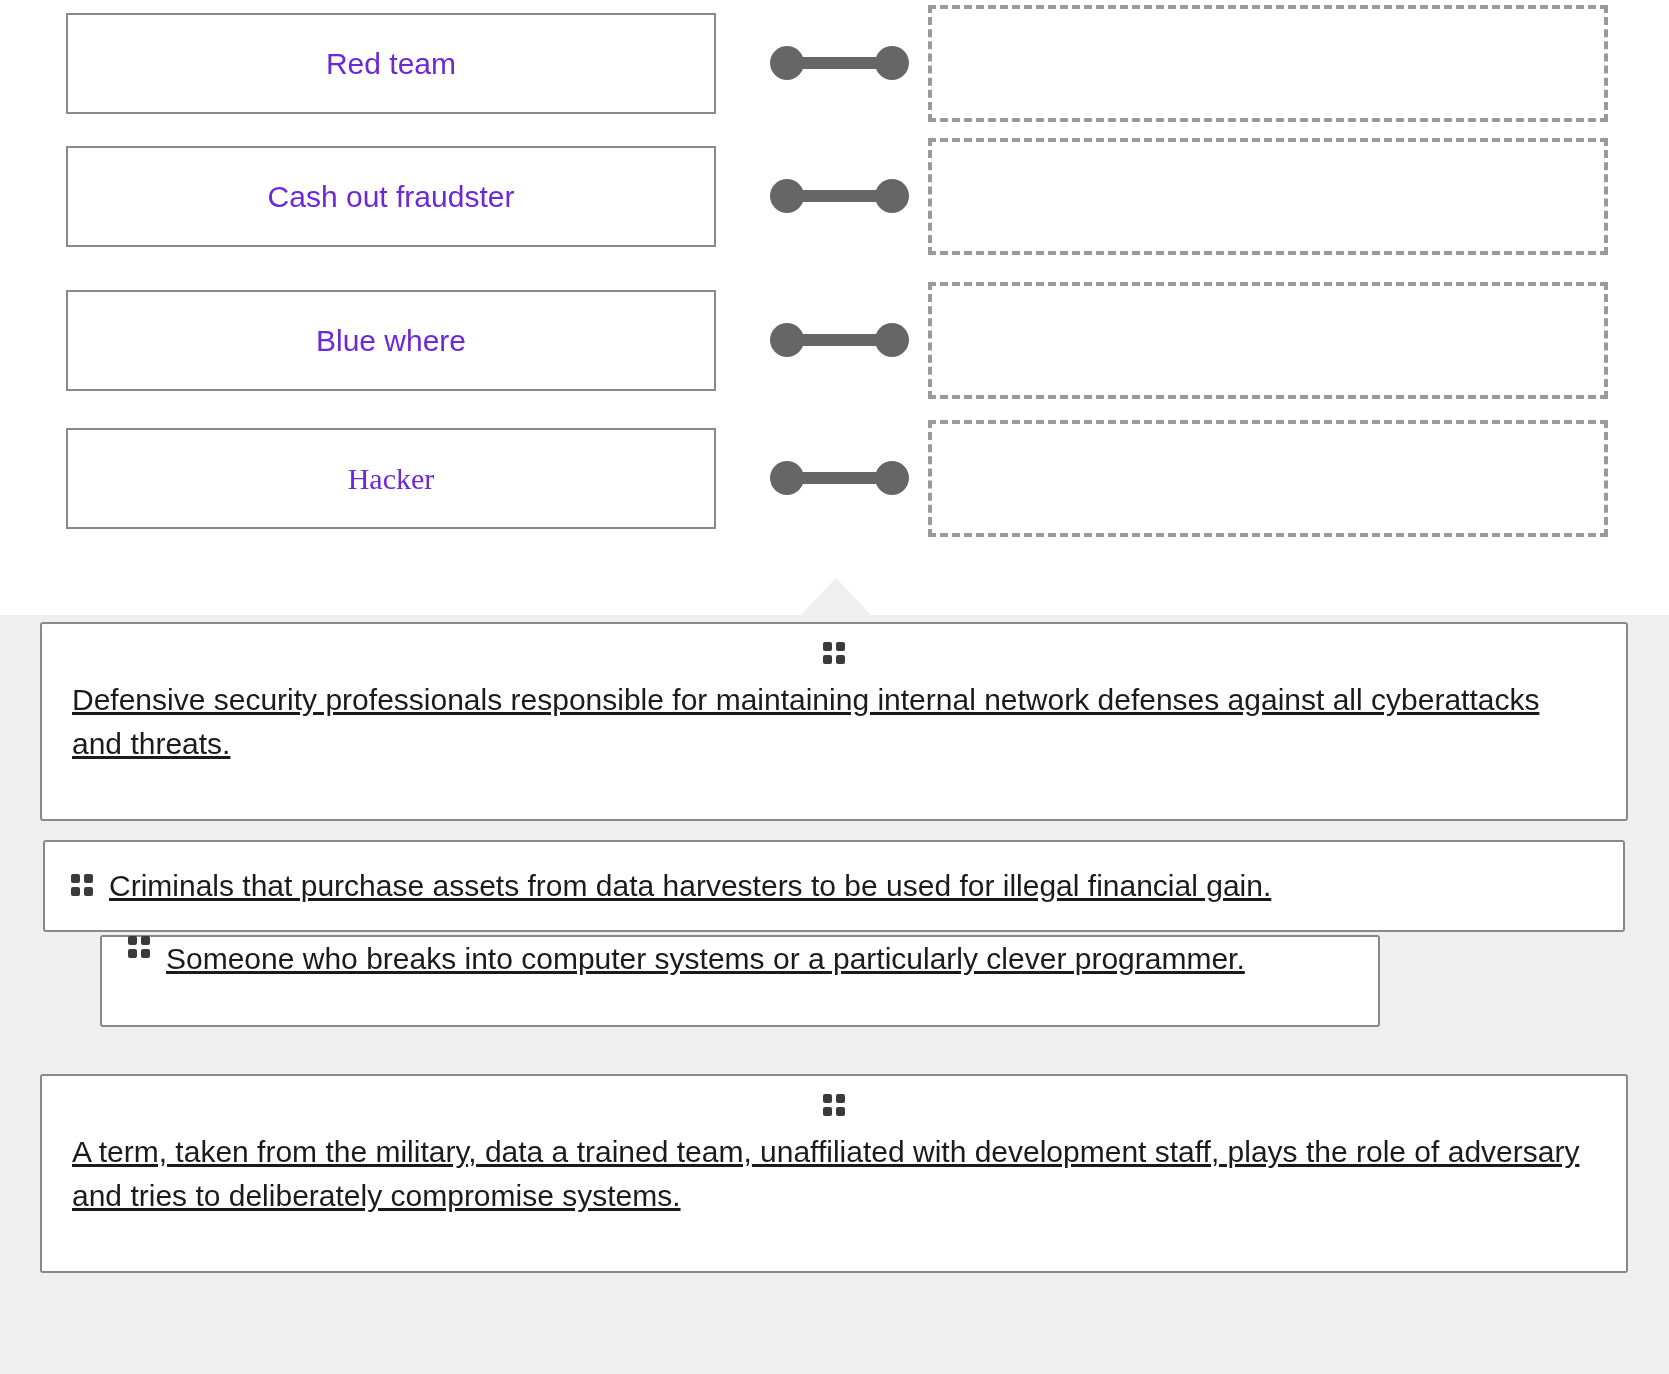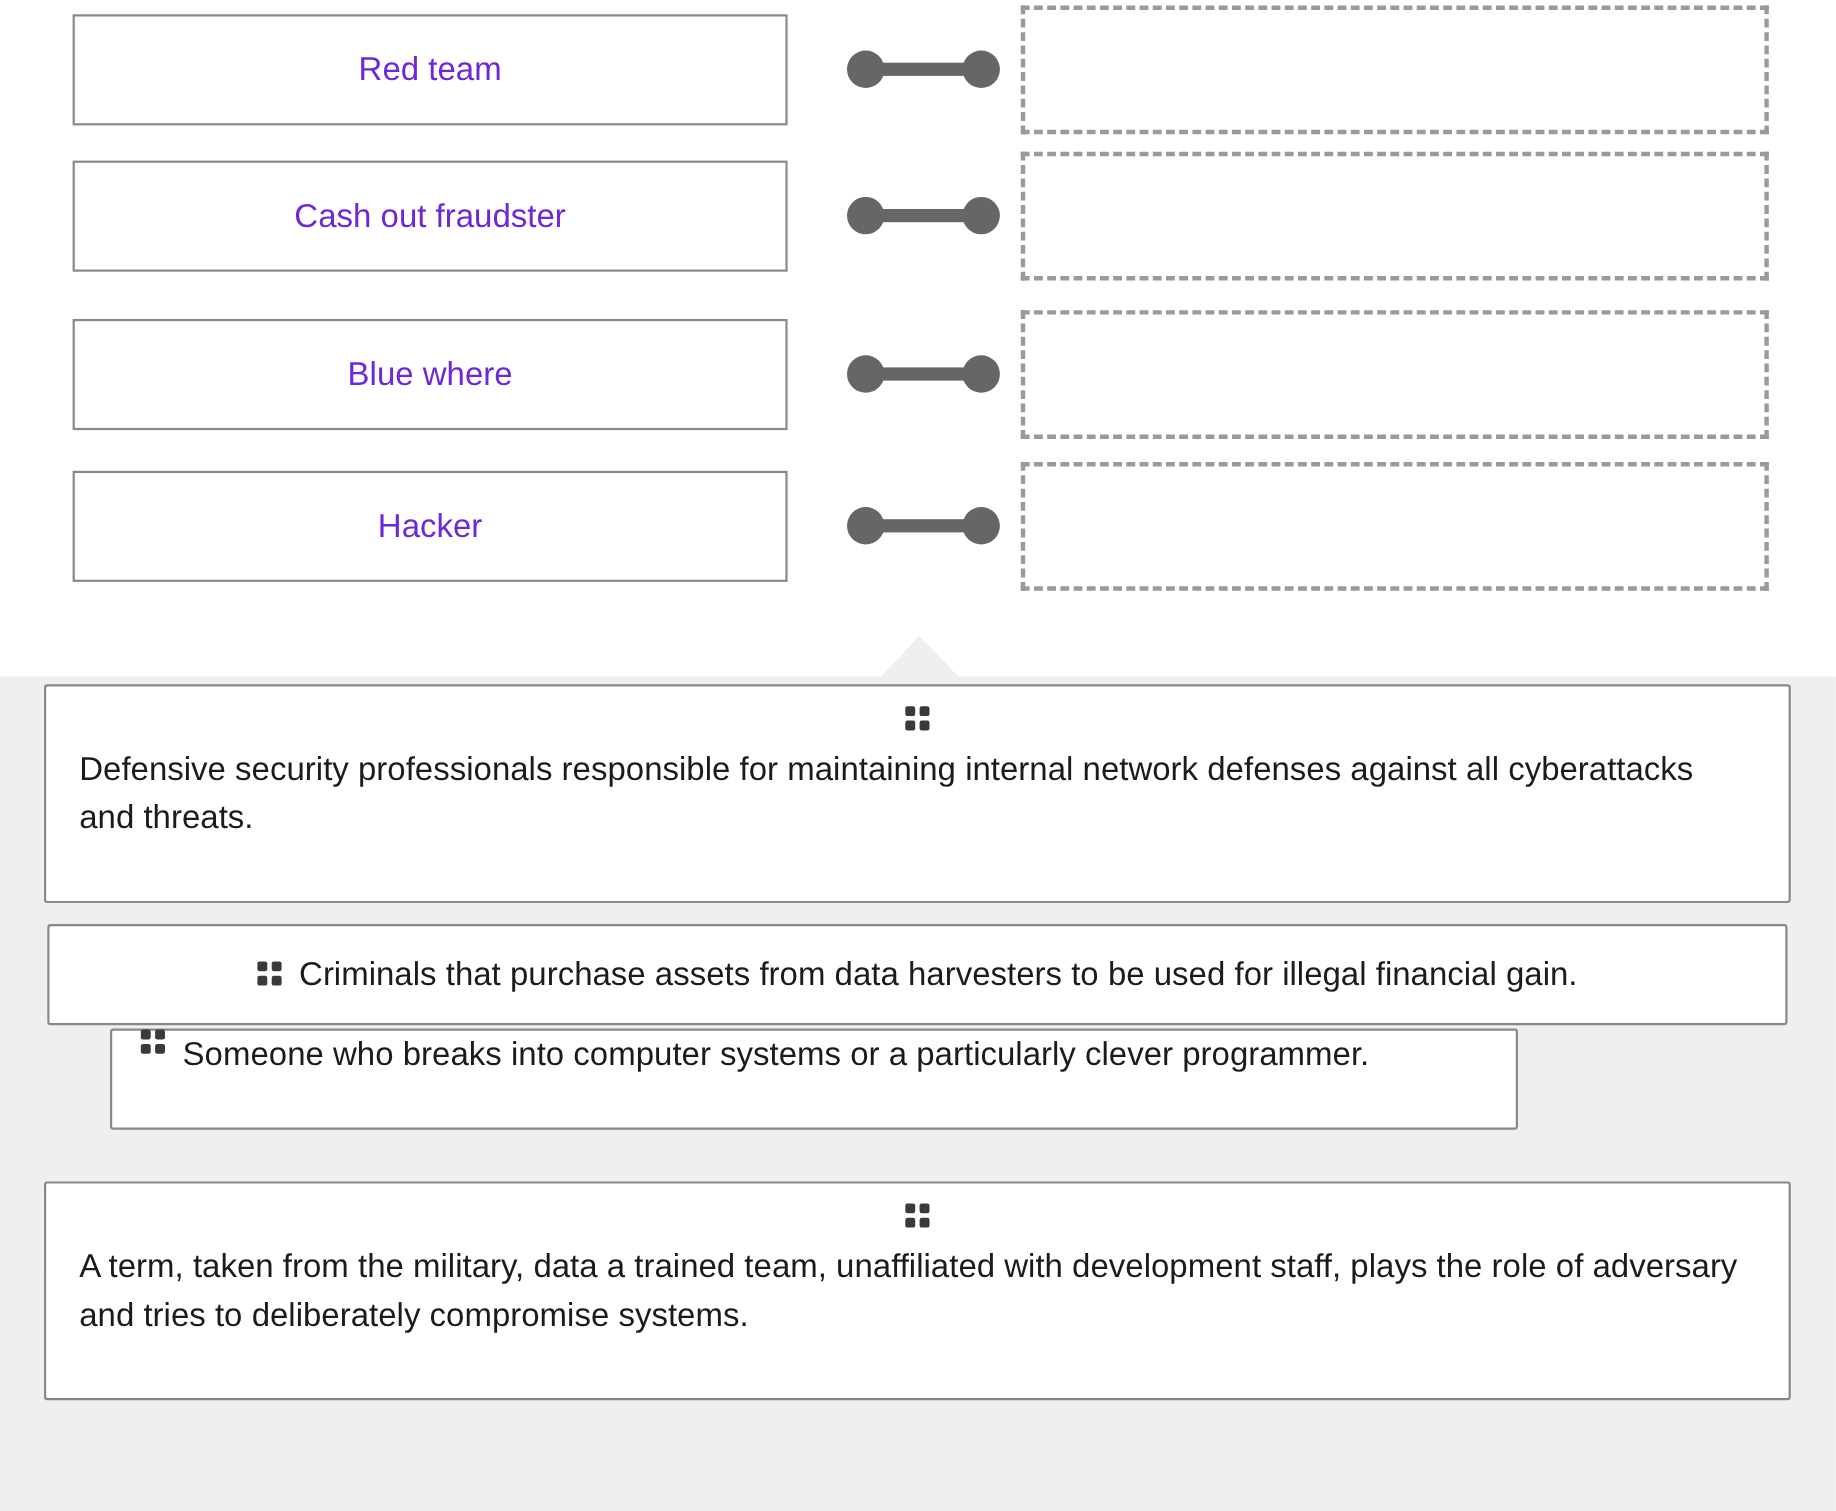--- a/index.html
+++ b/index.html
@@ -32,21 +32,21 @@
     position: absolute;
     left: 0;
     width: 1669px;
     height: 101px;
     display: flex;
     align-items: center;
   }
   .match-row.r0 { top: 13px; }
   .match-row.r1 { top: 146px; }
   .match-row.r2 { top: 290px; }
-  .match-row.r3 { top: 428px; }
+  .match-row.r3 { top: 428px; font-family: Liberation Serif, serif; }
 
   .prompt-box {
     position: absolute;
     left: 66px;
     width: 650px;
     height: 101px;
     border: 2px solid #898989;
     background: #ffffff;
     display: flex;
     align-items: center;
@@ -117,38 +117,38 @@
   }
 
   .answer-card {
     position: absolute;
     background: #ffffff;
     border: 2px solid #898989;
     border-radius: 3px;
     color: #1b1b1b;
     font-size: 30px;
     line-height: 1.46;
+    text-decoration: underline;
   }
 
   .answer-card.c0 {
     left: 40px;
     top: 7px;
     width: 1588px;
     height: 199px;
     padding: 18px 30px 20px 30px;
   }
   .answer-card.c1 {
     left: 43px;
     top: 225px;
     width: 1582px;
     height: 92px;
     padding: 0 26px;
     display: flex;
     align-items: center;
-    justify-content: center;
   }
   .answer-card.c2 {
     left: 100px;
     top: 320px;
     width: 1280px;
     height: 92px;
     padding: 0 26px;
     display: flex;
     align-items: flex-start;
   }

